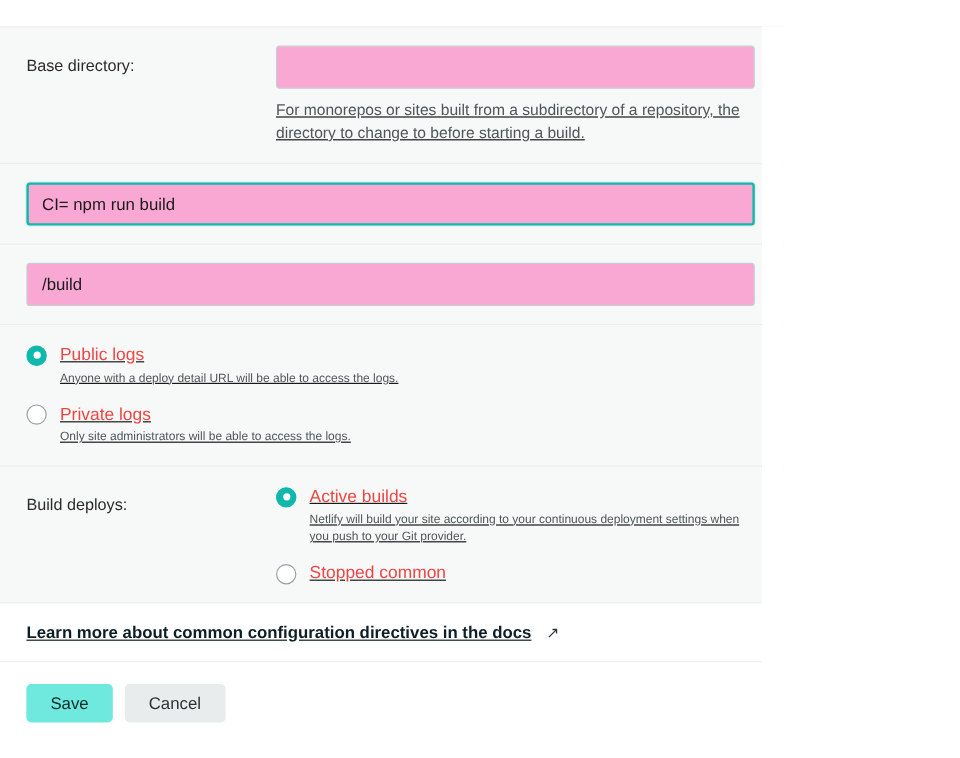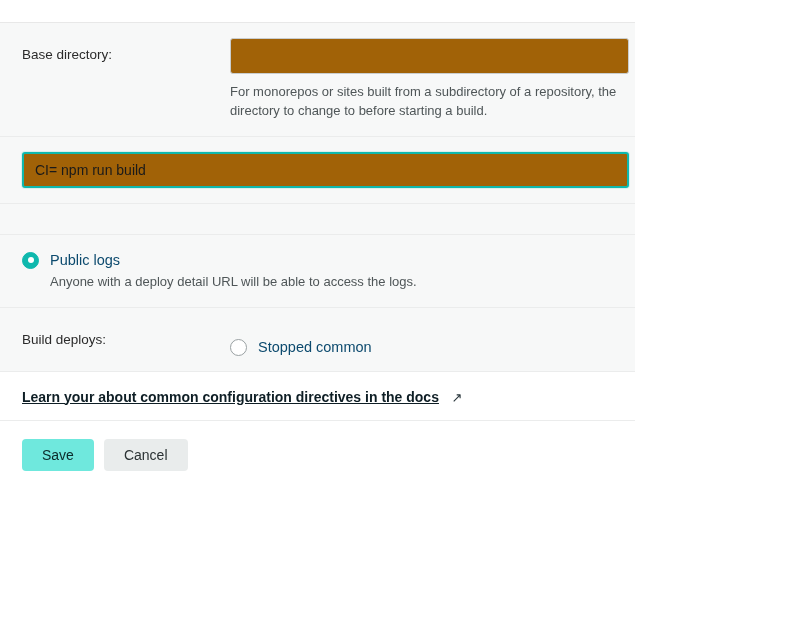--- a/index.html
+++ b/index.html
@@ -42,30 +42,31 @@
     width: 208px;
     flex: 0 0 208px;
     font-size: 13.5px;
     color: #2b2b2b;
     padding-top: 8px;
     line-height: 1.3;
   }
   .row-field {
     flex: 1 1 auto;
     min-width: 0;
+    text-decoration: underline;
   }
   input.text-input {
     width: 100%;
     box-sizing: border-box;
     height: 36px;
     padding: 6px 12px;
     font-size: 14px;
     font-family: "Liberation Sans", sans-serif;
     color: #1a1a1a;
-    background: #a16207;
+    background: #f9a8d4;
     border: 1px solid #c9cdcf;
     border-radius: 3px;
     outline: none;
   }
   input.text-input.focused {
     border: 2px solid #0fb8ad;
     height: 36px;
     padding: 5px 11px;
     box-shadow: 0 0 0 1px rgba(15,184,173,0.12);
   }
@@ -111,25 +112,25 @@
     top: 50%;
     width: 6px;
     height: 6px;
     margin-left: -3px;
     margin-top: -3px;
     background: #ffffff;
     border-radius: 50%;
   }
   .radio-label {
     font-size: 14.5px;
-    color: #0c4a6e;
+    color: #ef4444;
   }
   .radio-desc {
     margin: 4px 0 0 28px;
-    font-size: 13px;
+    font-size: 10px;
     line-height: 1.45;
     color: #4f5658;
     max-width: 530px;
   }
   .docs-row {
     padding: 16px 24px 14px 22px;
     background: #ffffff;
     border-bottom: 1px solid #ebecec;
   }
   .docs-link {
@@ -197,56 +198,71 @@
       </div>
     </div>
 
     <div class="row">
       <div class="row-field">
         <input class="text-input focused" type="text" value="CI= npm run build" style="">
       </div>
     </div>
 
     <div class="row">
+      <div class="row-field">
+        <input class="text-input" type="text" value="/build" style="">
+      </div>
     </div>
 
     <div class="row">
       <div class="row-field radio-group">
 
         <div class="radio-item">
           <div class="radio-line">
             <span class="radio checked"></span>
             <span class="radio-label">Public logs</span>
           </div>
           <div class="radio-desc">Anyone with a deploy detail URL will be able to access the logs.</div>
         </div>
 
+        <div class="radio-item">
+          <div class="radio-line">
+            <span class="radio"></span>
+            <span class="radio-label">Private logs</span>
+          </div>
+          <div class="radio-desc">Only site administrators will be able to access the logs.</div>
+        </div>
 
       </div>
     </div>
 
     <div class="row">
       <div class="row-label">Build deploys:</div>
       <div class="row-field radio-group">
 
         <div class="radio-item">
+          <div class="radio-line">
+            <span class="radio checked"></span>
+            <span class="radio-label">Active builds</span>
+          </div>
+          <div class="radio-desc">Netlify will build your site according to your continuous deployment settings when you push to your Git provider.</div>
         </div>
 
         <div class="radio-item">
           <div class="radio-line">
             <span class="radio"></span>
             <span class="radio-label">Stopped common</span>
           </div>
         </div>
 
       </div>
     </div>
 
     <div class="docs-row">
-      <span class="docs-link">Learn your about common configuration directives in the docs</span>
+      <span class="docs-link">Learn more about common configuration directives in the docs</span>
       <span class="ext-icon">↗</span>
     </div>
 
     <div class="actions">
       <button class="btn btn-primary">Save</button>
       <button class="btn btn-secondary">Cancel</button>
     </div>
 
   </div>
 

